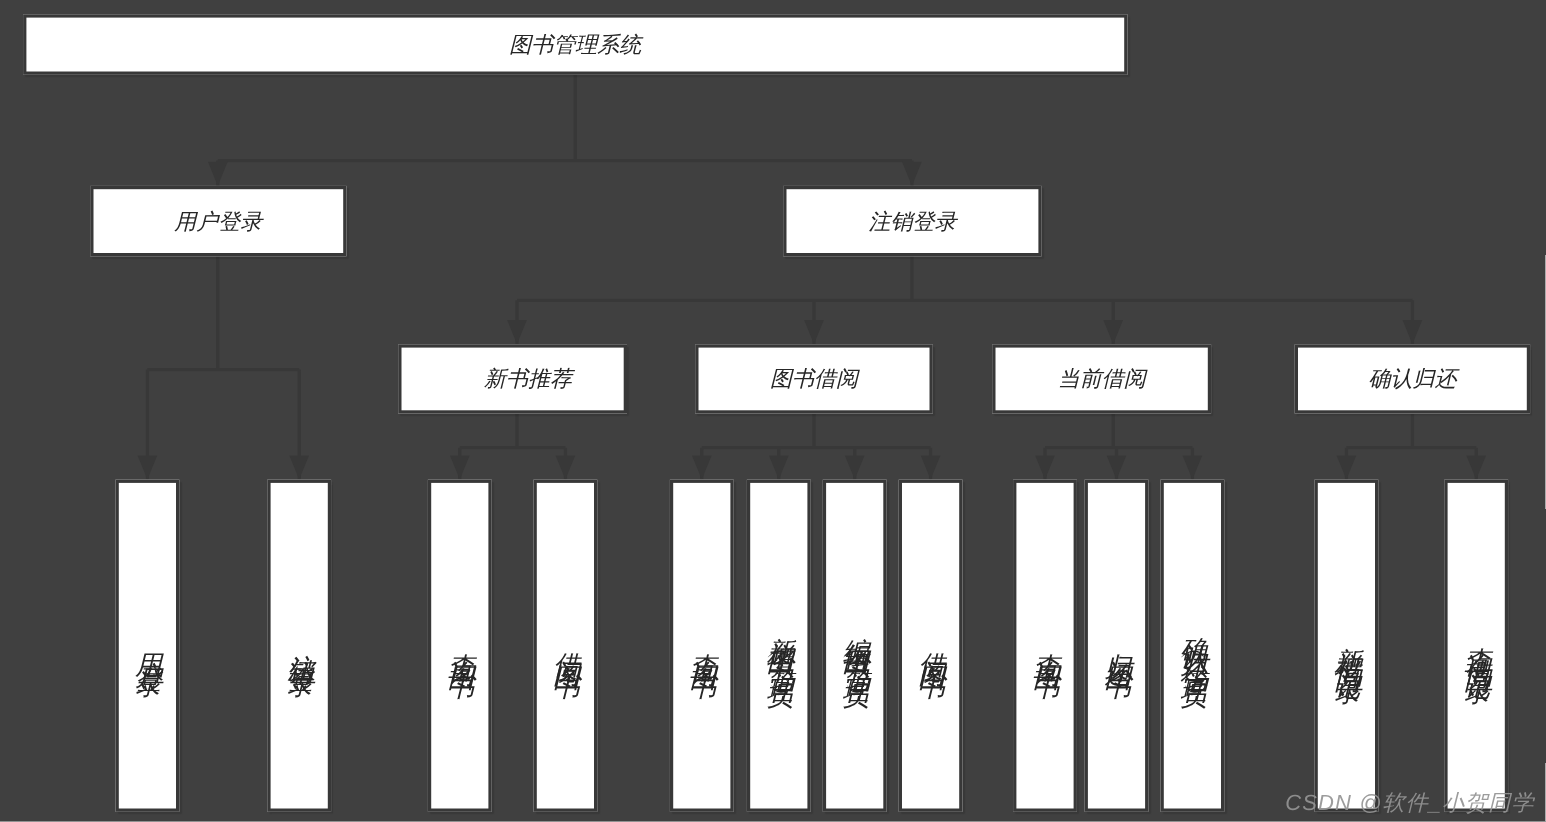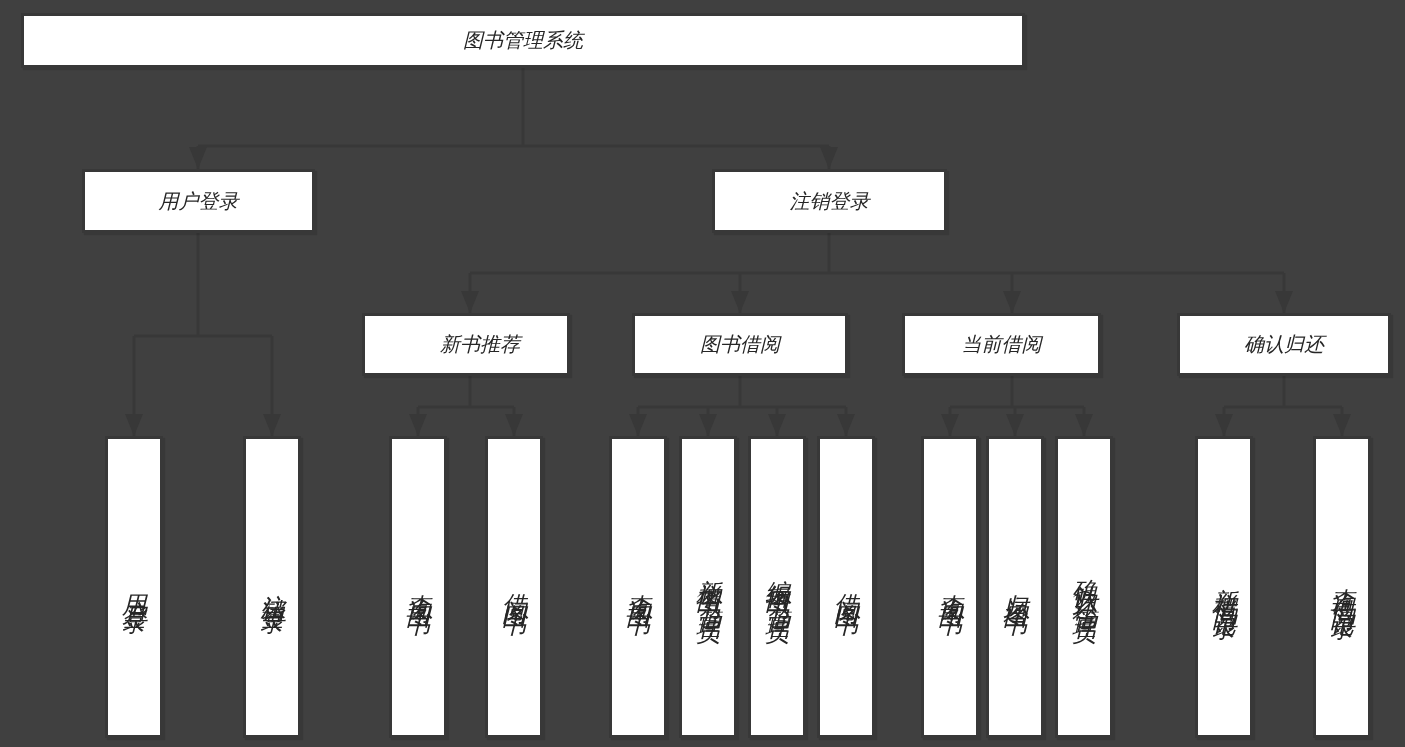--- a/index.html
+++ b/index.html
@@ -218,14 +218,15 @@
     <span class="vtext">确认归还（管理员）</span>
   </div>
 
   <div class="leaf" id="leaf-record-add">
     <span class="vtext">新增借阅记录</span>
   </div>
   <div class="leaf" id="leaf-record-query">
     <span class="vtext">查询借阅记录</span>
   </div>
 
+  <div class="watermark">CSDN @软件_小贺同学</div>
 
 </div>
 
 </body></html>

